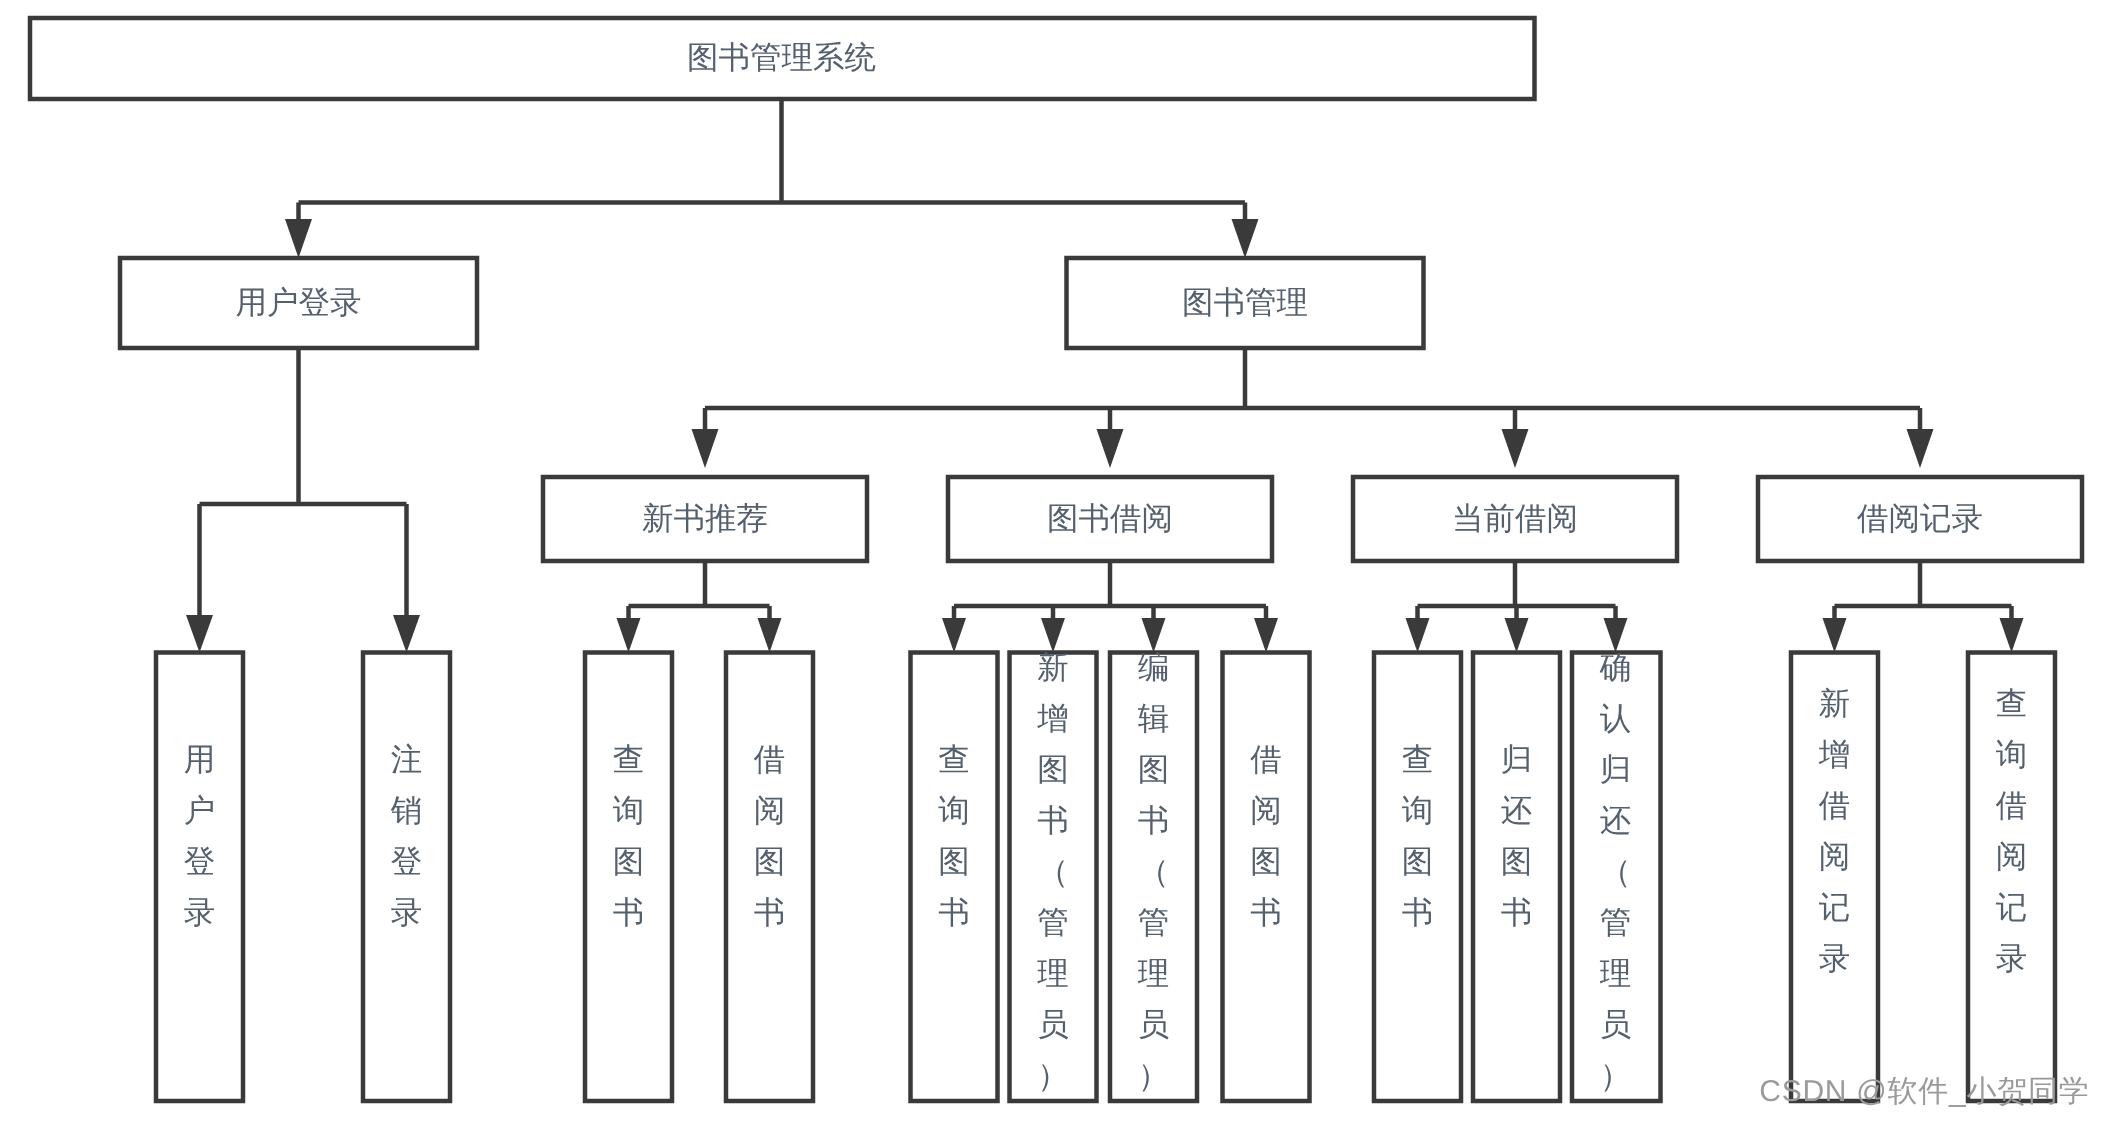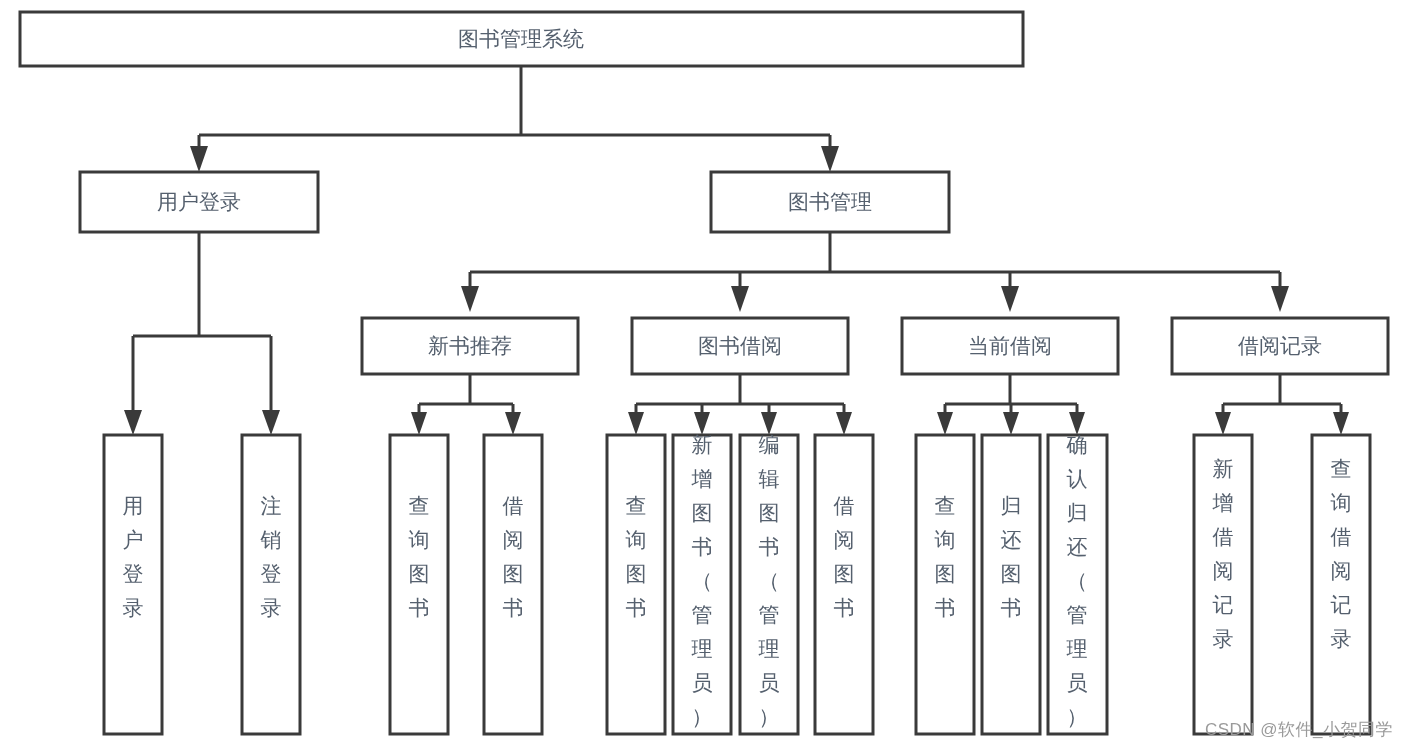--- a/index.html
+++ b/index.html
@@ -52,21 +52,21 @@
     font-family: "Liberation Sans", sans-serif;
     font-size: 21px;
     fill: #55606e;
     text-anchor: middle;
   }
   .watermark {
     position: absolute;
     right: 12px;
     bottom: 6px;
     font-family: "Liberation Sans", sans-serif;
-    font-size: 17px;
+    font-size: 20px;
     color: #9a9a9a;
     white-space: nowrap;
     letter-spacing: 0.5px;
   }
 </style>
 </head>
 <body>
 
 <div id="diagram-root">
   <svg class="flow" viewBox="0 0 1405 747" xmlns="http://www.w3.org/2000/svg">

